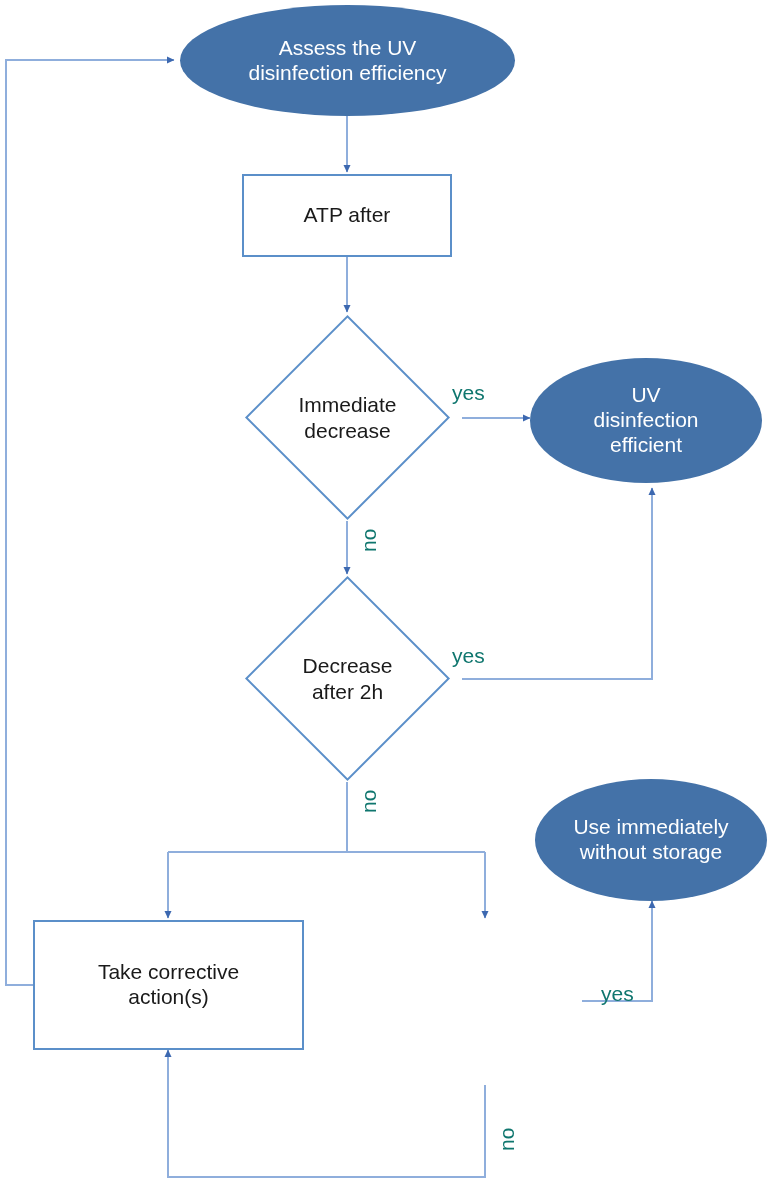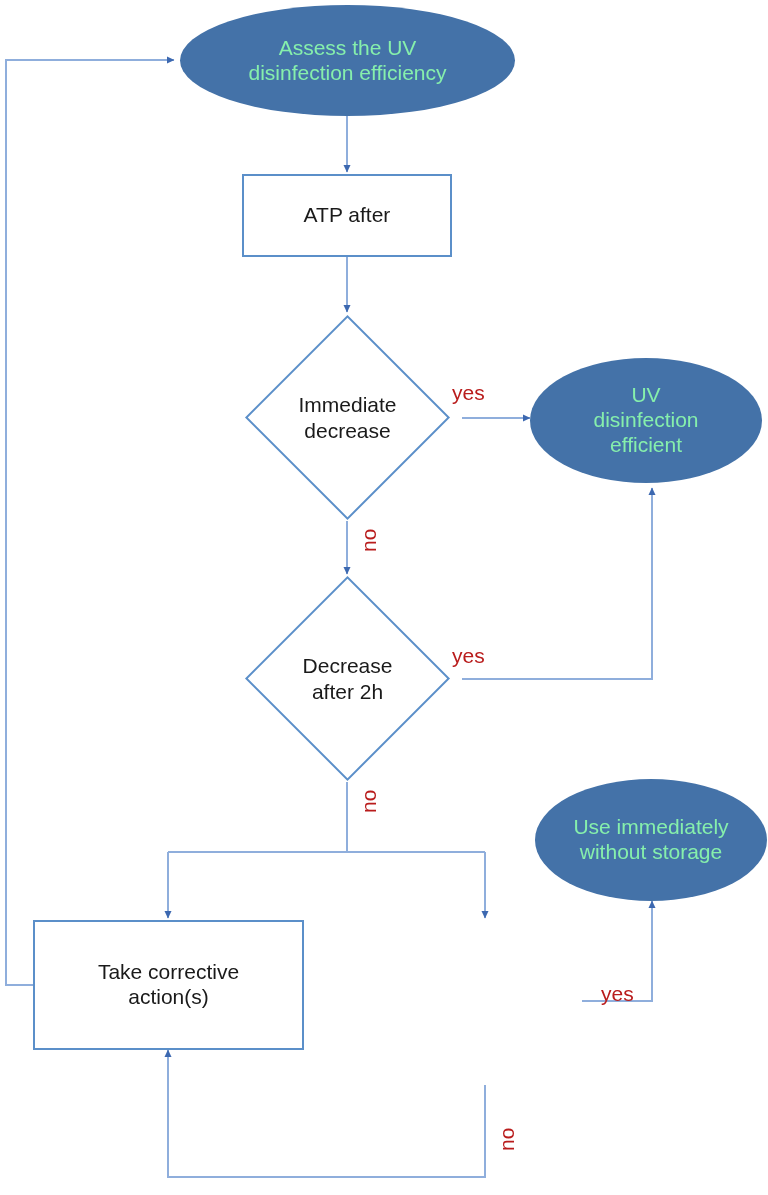--- a/index.html
+++ b/index.html
@@ -36,21 +36,21 @@
   }
   .node .label {
     display: block;
     width: 100%;
     white-space: pre-line;
   }
   
   .ellipse {
     background: #4472A8;
     border-radius: 50%;
-    color: #86efac;
+    color: #ffffff;
     font-size: 21px;
   }
   
   .rect {
     background: #ffffff;
     border: 2px solid #5B8FC9;
     color: #1a1a1a;
     font-size: 21px;
   }
   
@@ -79,21 +79,21 @@
     justify-content: center;
     text-align: center;
     color: #1a1a1a;
     font-size: 21px;
     line-height: 1.2;
     white-space: pre-line;
   }
   
   .edge-label {
     position: absolute;
-    color: #b91c1c;
+    color: #0f766e;
     font-size: 21px;
     white-space: nowrap;
   }
   .edge-label.vertical {
     transform: rotate(-90deg);
     transform-origin: left top;
   }
 </style>
 </head>
 <body>

